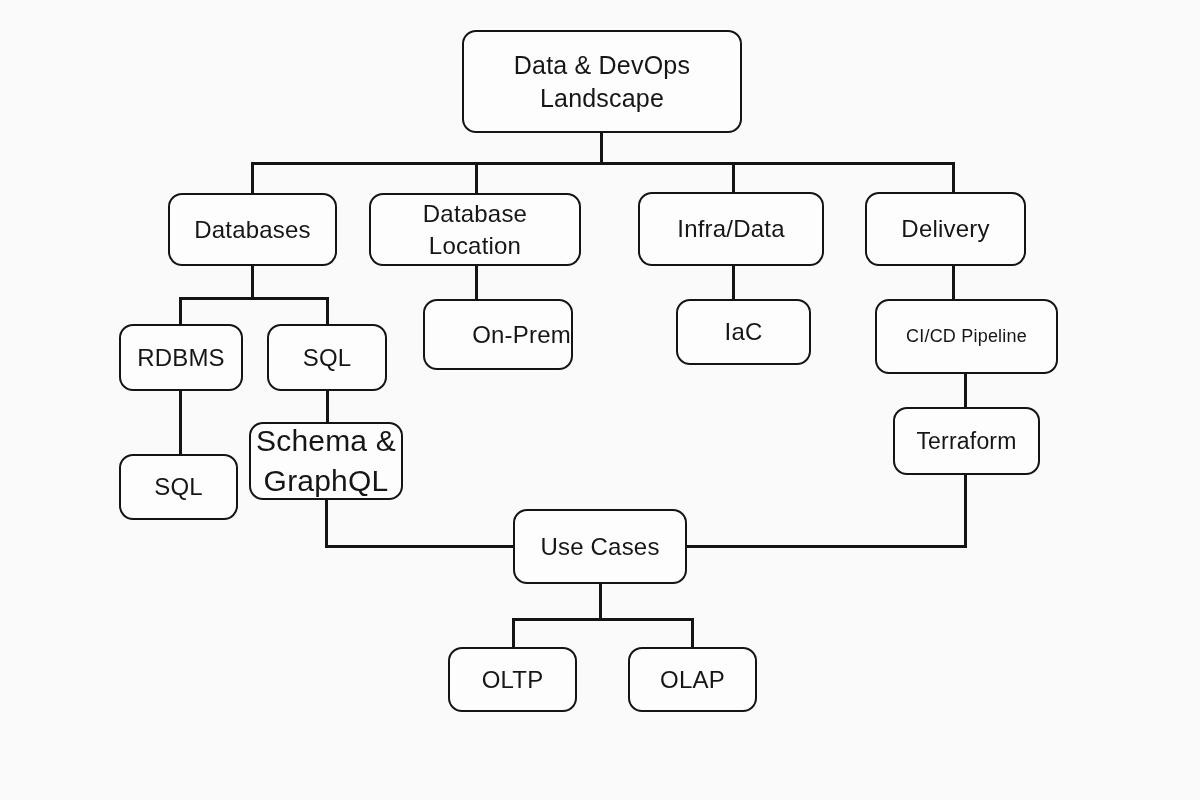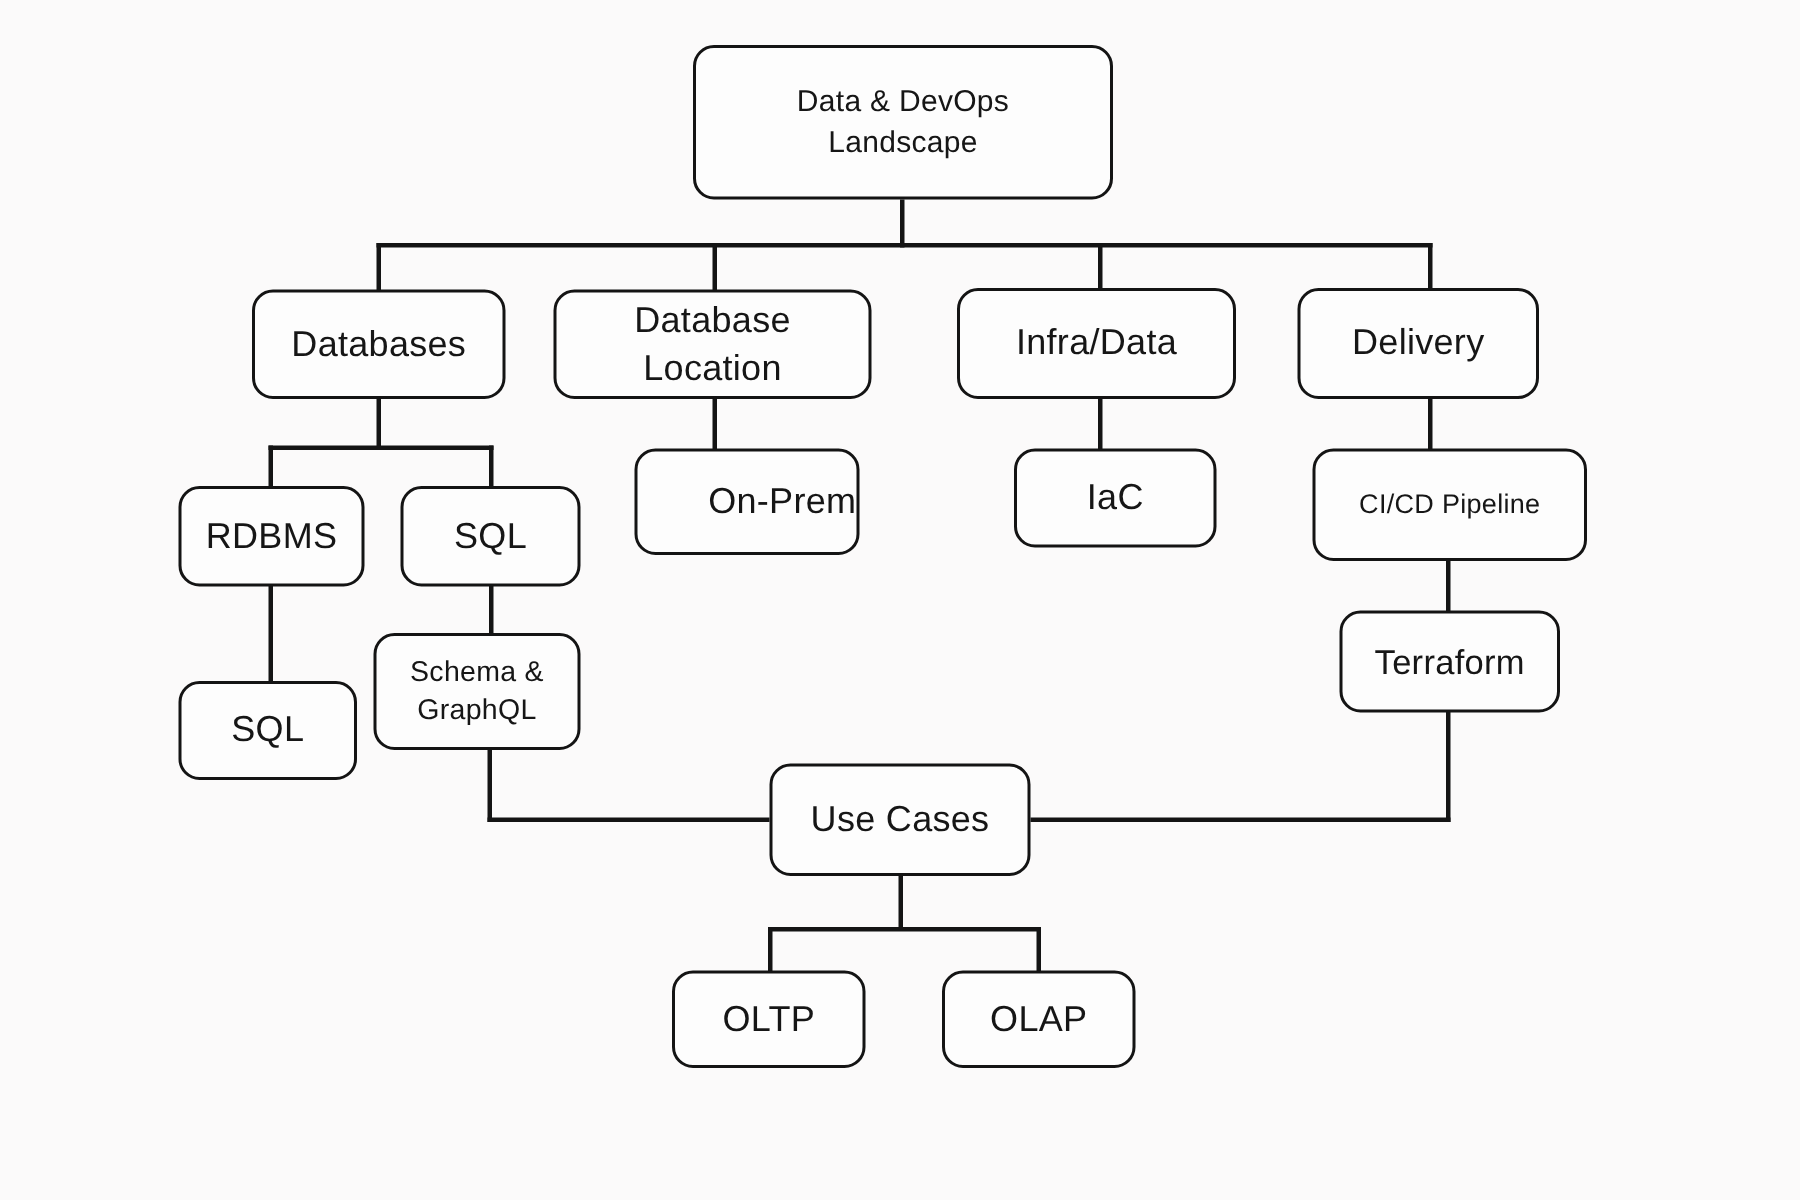--- a/index.html
+++ b/index.html
@@ -26,32 +26,32 @@
     align-items: center;
     justify-content: center;
     text-align: center;
     font-size: 24px;
     font-weight: 500;
     letter-spacing: 0.2px;
     line-height: 1.32;
     white-space: pre-line;
     z-index: 2;
   }
-  .n-root      { left: 462px; top: 30px;  width: 280px; height: 103px; font-size: 20px; }
+  .n-root      { left: 462px; top: 30px;  width: 280px; height: 103px; font-size: 25px; }
   .n-databases { left: 168px; top: 193px; width: 169px; height: 73px; }
   .n-dblocation{ left: 369px; top: 193px; width: 212px; height: 73px; }
   .n-infracloud{ left: 638px; top: 192px; width: 186px; height: 74px; }
   .n-delivery  { left: 865px; top: 192px; width: 161px; height: 74px; }
   .n-rdbms     { left: 119px; top: 324px; width: 124px; height: 67px; }
   .n-sql-mid   { left: 267px; top: 324px; width: 120px; height: 67px; }
   .n-onprem    { left: 423px; top: 299px; width: 150px; height: 71px; padding-left: 47px; }
   .n-iac       { left: 676px; top: 299px; width: 135px; height: 66px; }
   .n-cicd      { left: 875px; top: 299px; width: 183px; height: 75px; font-size: 18px; }
   .n-sql-bot   { left: 119px; top: 454px; width: 119px; height: 66px; }
-  .n-schema    { left: 249px; top: 422px; width: 138px; height: 78px; font-size: 19px; }
+  .n-schema    { left: 249px; top: 422px; width: 154px; height: 78px; font-size: 30px; }
   .n-terraform { left: 893px; top: 407px; width: 147px; height: 68px; font-size: 23px; }
   .n-usecases  { left: 513px; top: 509px; width: 174px; height: 75px; }
   .n-oltp      { left: 448px; top: 647px; width: 129px; height: 65px; }
   .n-olap      { left: 628px; top: 647px; width: 129px; height: 65px; }
   
   .edge {
     position: absolute;
     background: #141414;
     z-index: 1;
   }

